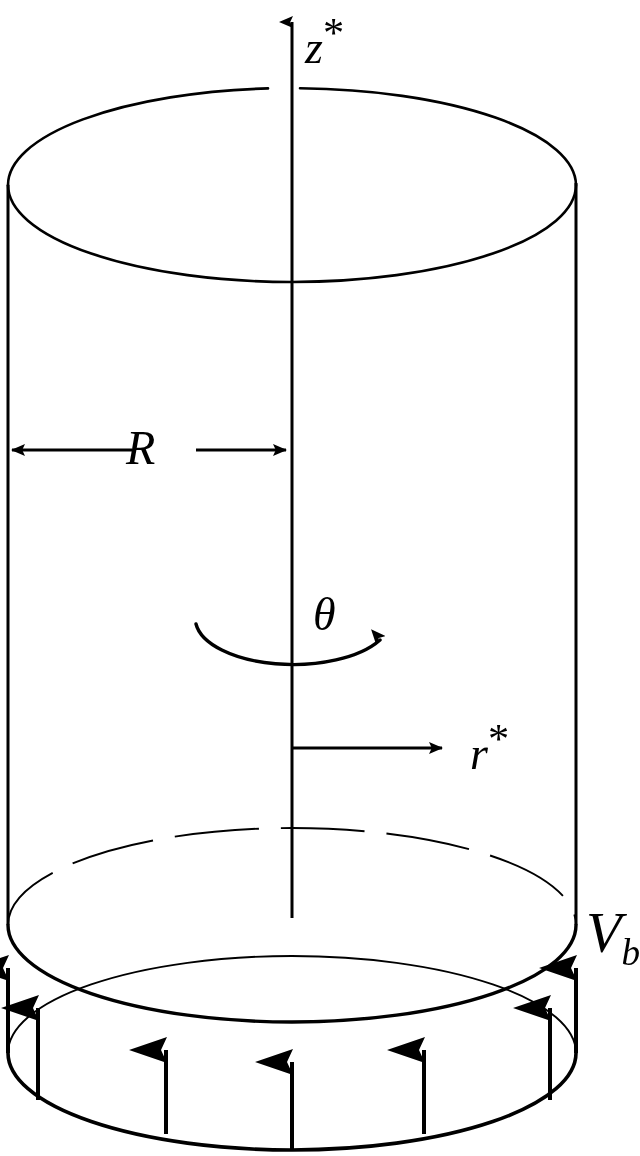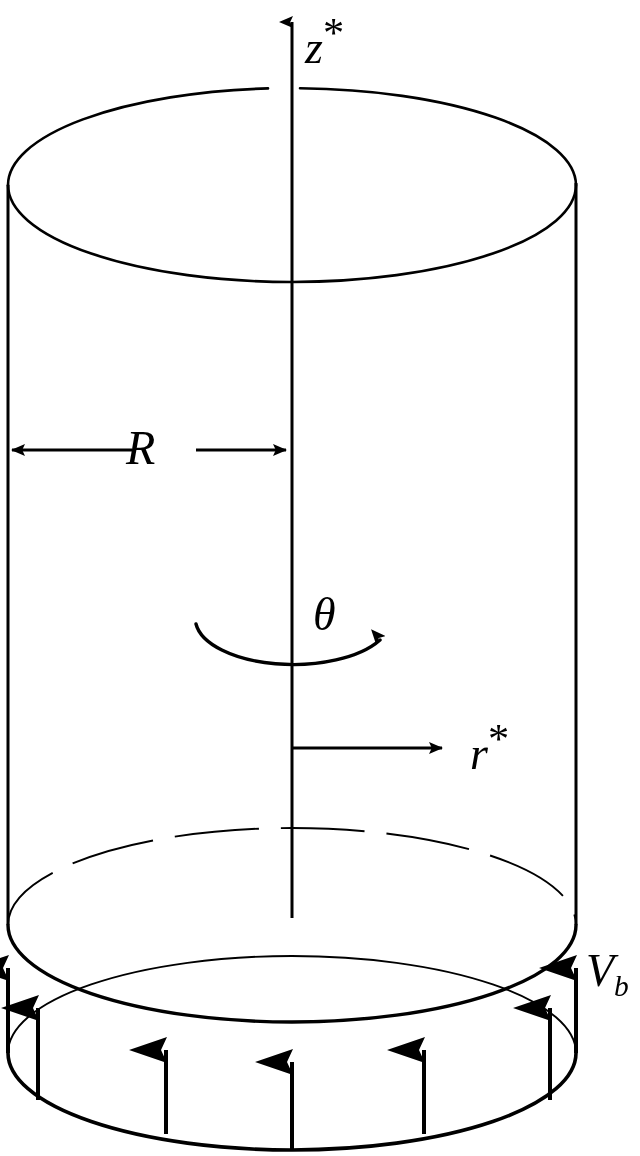--- a/index.html
+++ b/index.html
@@ -8,21 +8,21 @@
   #figure{position:relative;width:640px;height:1156px;background:#ffffff;}
   svg#diagram{position:absolute;left:0;top:0;width:640px;height:1156px;display:block;}
   .lbl{position:absolute;color:#000;font-family:"Liberation Serif",serif;
        font-style:italic;line-height:1;white-space:nowrap;user-select:none;}
   .lbl .star{font-style:normal;font-size:0.92em;vertical-align:super;letter-spacing:0;}
   .lbl .sub{font-style:italic;font-size:0.64em;vertical-align:sub;}
   #lbl-z{left:305px;top:12px;font-size:46px;}
   #lbl-R{left:126px;top:424px;font-size:48px;}
   #lbl-theta{left:313px;top:592px;font-size:46px;}
   #lbl-r{left:470px;top:718px;font-size:46px;}
-  #lbl-Vb{left:586px;top:948px;font-size:46px;}
+  #lbl-Vb{left:586px;top:904px;font-size:58px;}
 </style>
 </head>
 <body>
 
 <div id="figure">
 
   <svg id="diagram" viewBox="0 0 640 1156">
     <defs>
       <marker id="ah-up" viewBox="0 0 12 14" refX="6" refY="13" markerWidth="12" markerHeight="14" orient="auto-start-reverse" markerUnits="userSpaceOnUse">
         <path d="M6 0 L12 14 L6 11.2 L0 14 Z" fill="#000"></path>

